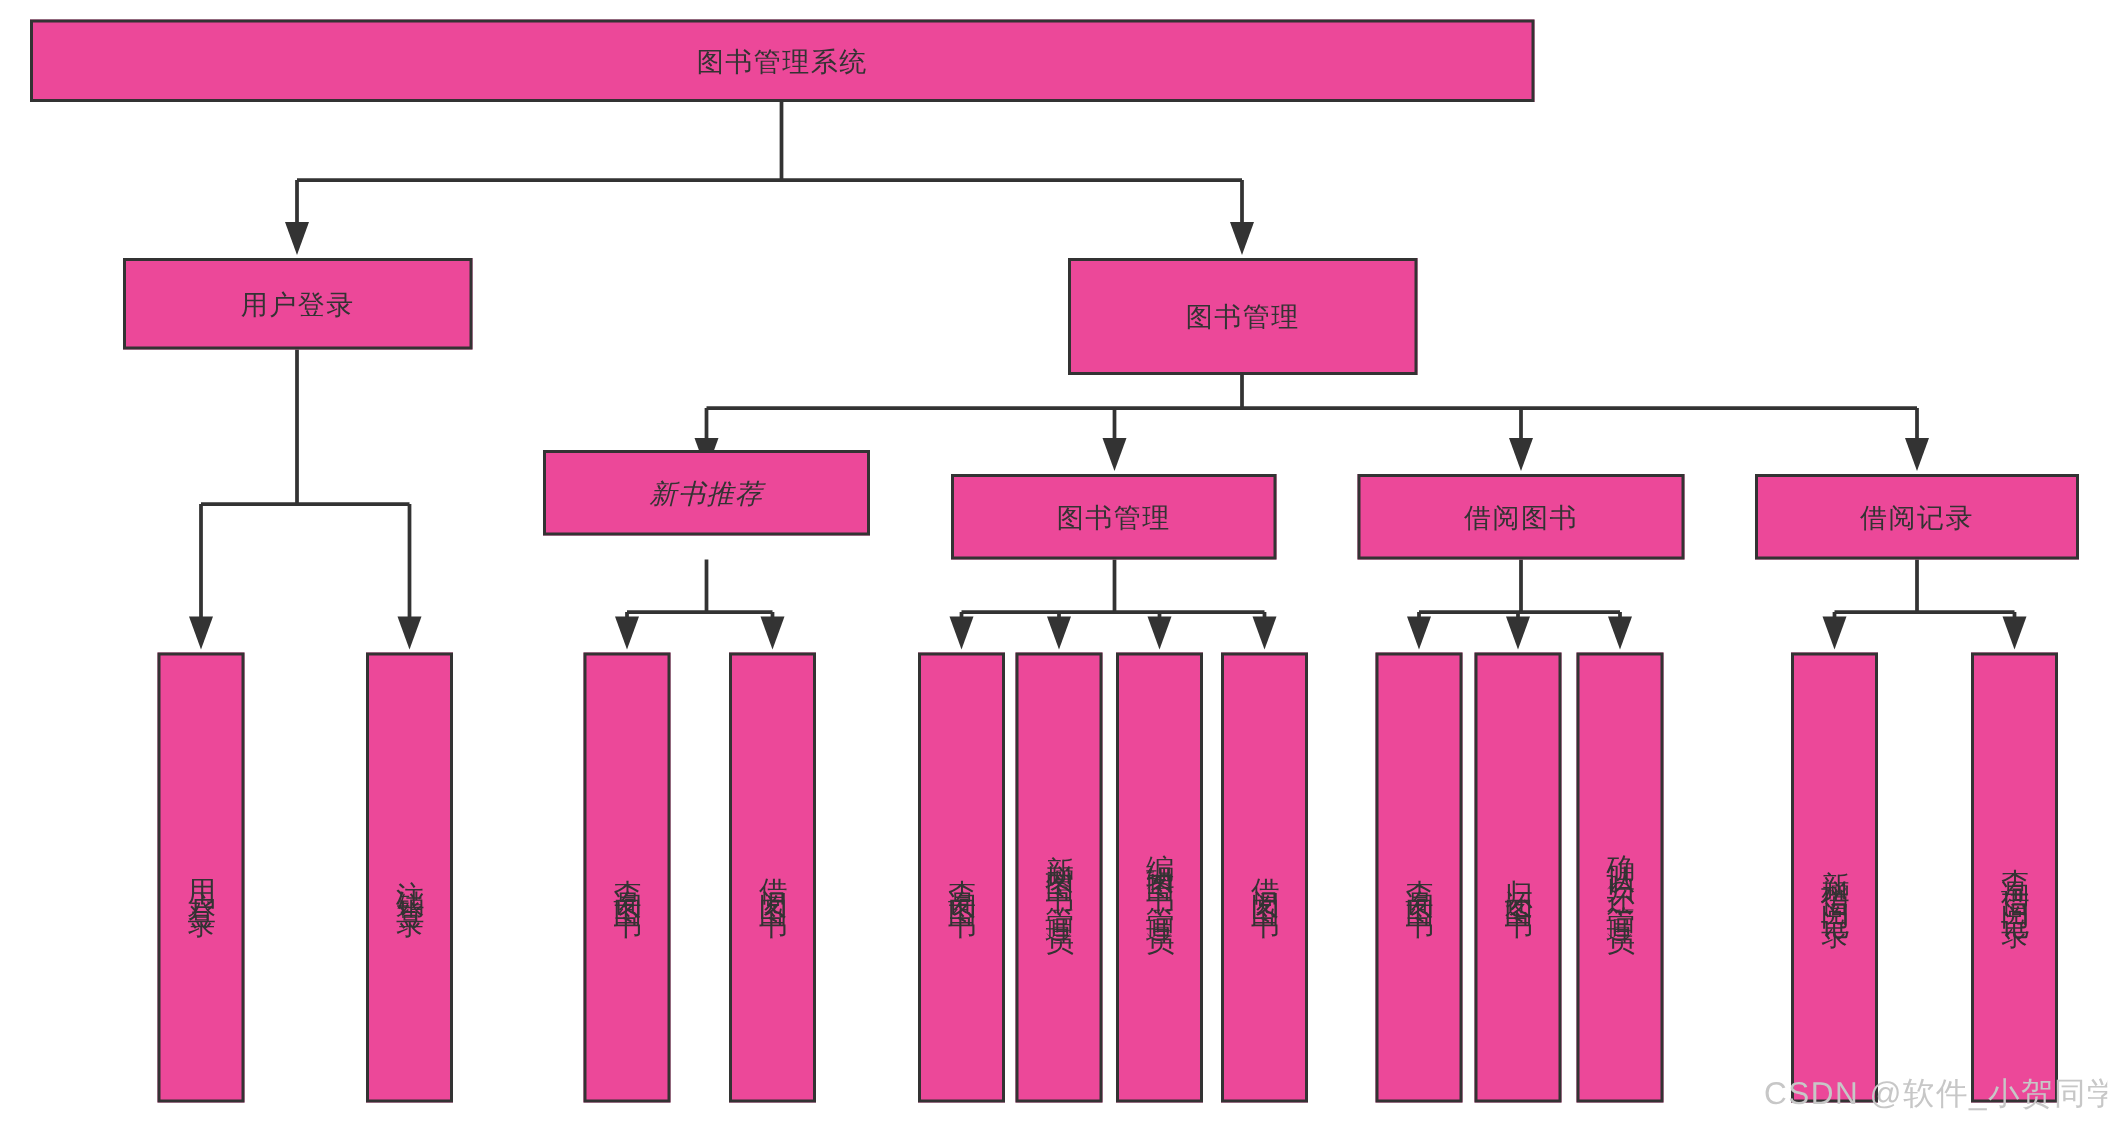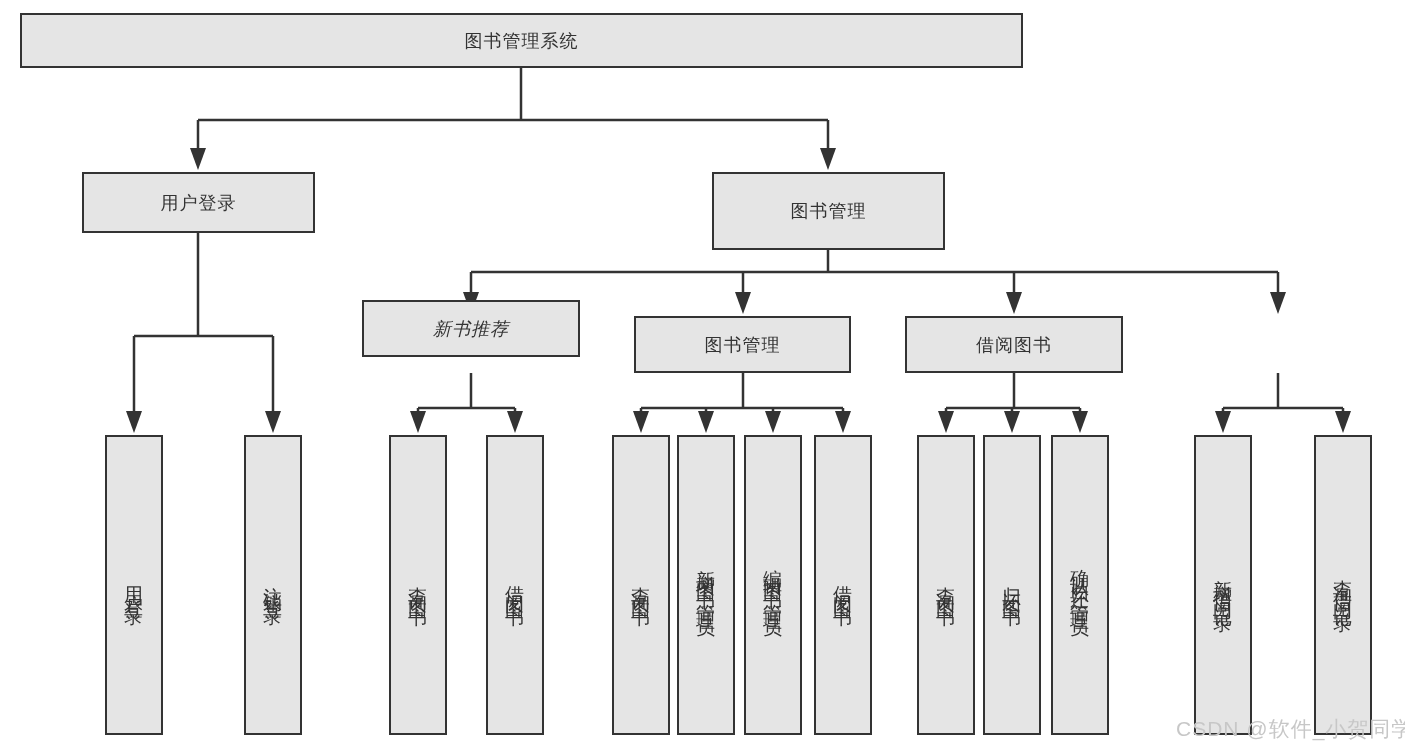--- a/index.html
+++ b/index.html
@@ -15,21 +15,21 @@
     overflow:hidden;
   }
   .connectors{
     position:absolute;left:0;top:0;z-index:1;
   }
   .connectors path{stroke:var(--line);stroke-width:2.5;fill:none;}
   .connectors polygon{fill:var(--line);stroke:none;}
   .box{
     position:absolute;
     box-sizing:border-box;
-    background:#e5e5e5;
+    background:#ec4899;
     border:2.5px solid var(--line);
     display:flex;align-items:center;justify-content:center;
     color:var(--text);
     z-index:2;
     font-size:18px;
     letter-spacing:1px;
   }
   .vbox{
     font-size:19px;
   }
@@ -129,20 +129,23 @@
 
   <div class="box" style="left:362px;top:300px;width:218px;height:57px;font-style:italic;">
     <span>新书推荐</span>
   </div>
   <div class="box" style="left:634px;top:316px;width:217px;height:57px;">
     <span>图书管理</span>
   </div>
   <div class="box" style="left:905px;top:316px;width:218px;height:57px;">
     <span>借阅图书</span>
   </div>
+  <div class="box" style="left:1170px;top:316px;width:216px;height:57px;">
+    <span>借阅记录</span>
+  </div>
 
   <div class="box vbox" style="left:105px;top:435px;width:58px;height:300px;">
     <span class="vtext">用户登录</span>
   </div>
   <div class="box vbox" style="left:244px;top:435px;width:58px;height:300px;">
     <span class="vtext">注销登录</span>
   </div>
 
   <div class="box vbox" style="left:389px;top:435px;width:58px;height:300px;">
     <span class="vtext">查询图书</span>

